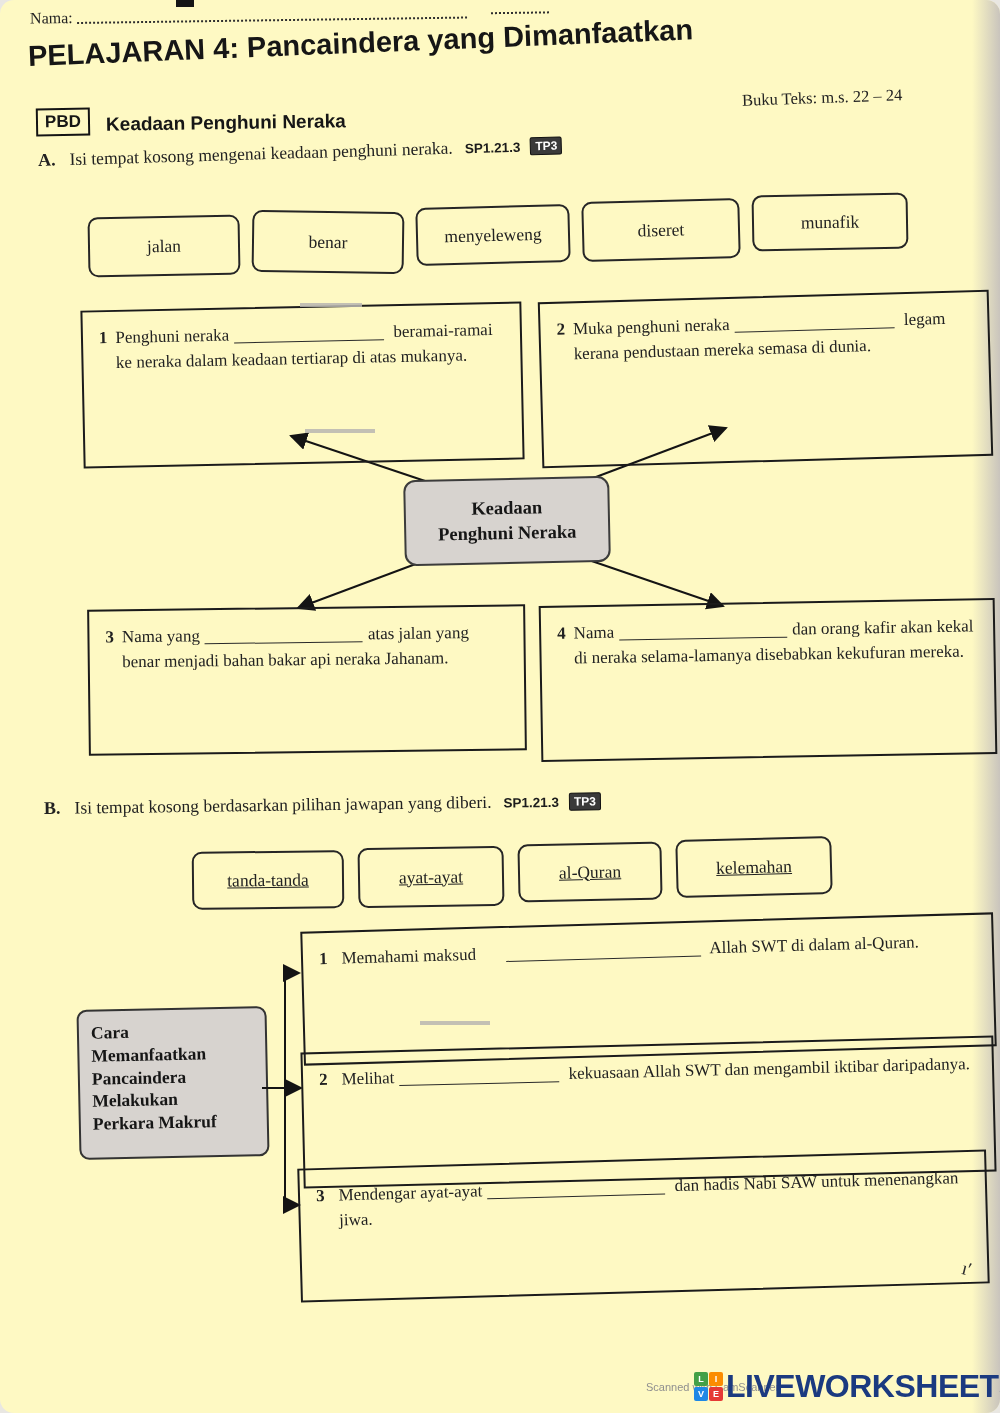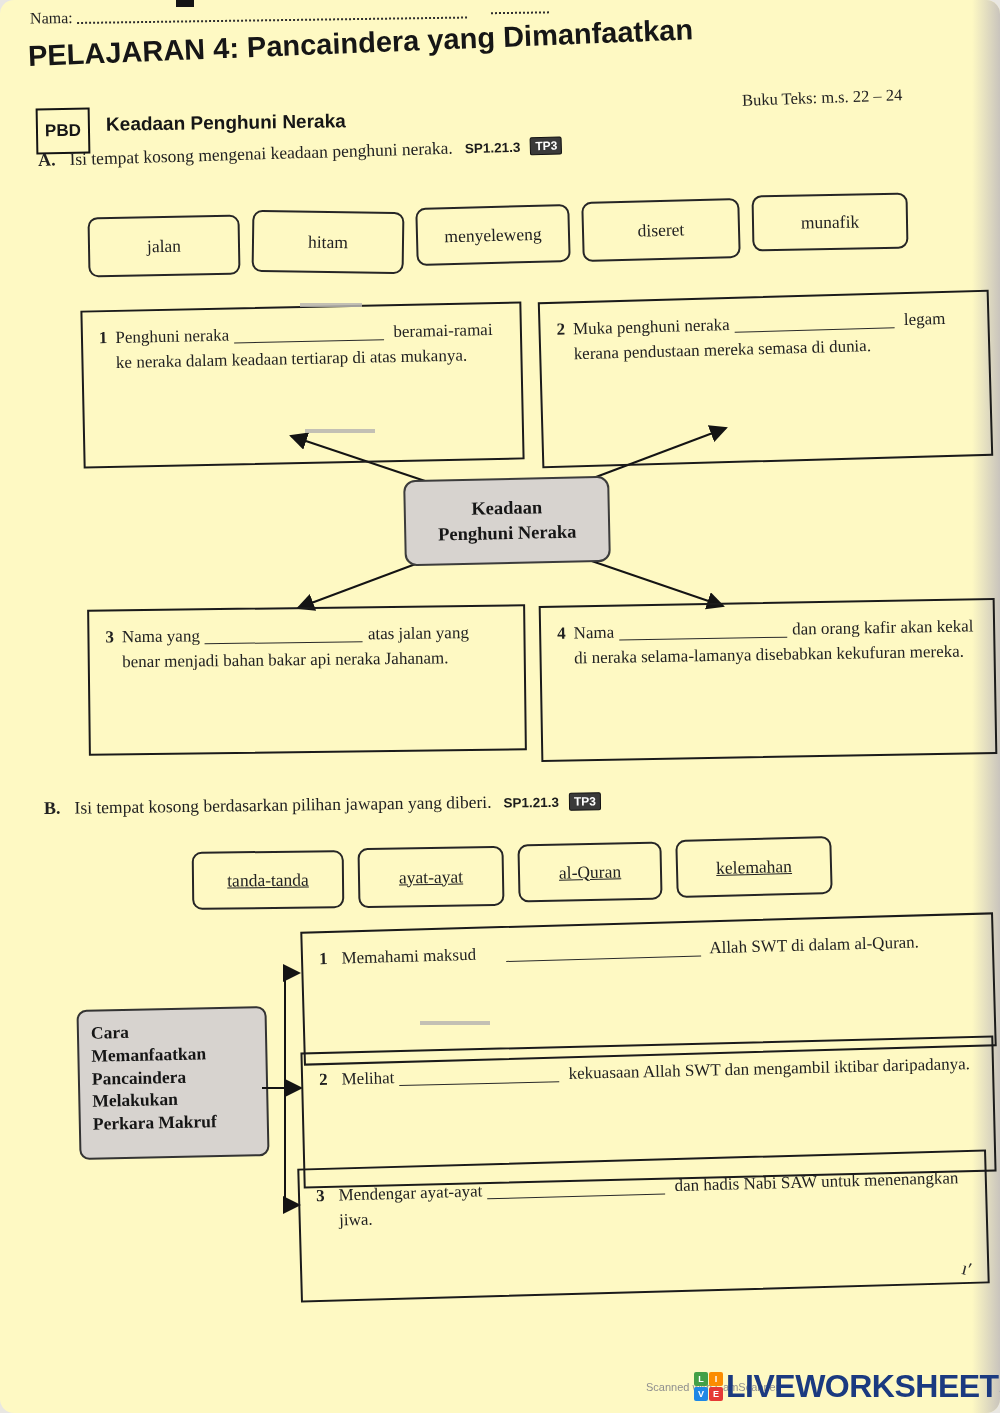--- a/index.html
+++ b/index.html
@@ -9,21 +9,21 @@
         background:linear-gradient(to right, rgba(0,0,0,0), #c9c4bd);}
   .artifact{position:absolute;background:#151515;}
   .tape{position:absolute;background:#b9b6b1;opacity:.85;}
 
   
   .nama-row{position:absolute;left:30px;top:6px;font-size:16px;transform:rotate(-0.8deg);white-space:nowrap;}
   .dotline{display:inline-block;border-bottom:2.2px dotted #2e2e2e;height:12px;vertical-align:-1px;}
   .title{position:absolute;left:28px;top:40px;font-family:"Liberation Sans",sans-serif;
         font-weight:bold;font-size:29px;transform:rotate(-2.3deg);transform-origin:left center;white-space:nowrap;color:#161616;}
   .bookref{position:absolute;left:742px;top:88px;font-size:16.5px;transform:rotate(-2deg);white-space:nowrap;}
-  .pbd{position:absolute;left:36px;top:108px;border:2px solid #141414;padding:11px 7px;
+  .pbd{position:absolute;left:36px;top:108px;border:2px solid #141414;padding:2px 7px;
         font-family:"Liberation Sans",sans-serif;font-weight:bold;font-size:17px;transform:rotate(-1deg);color:#161616;}
   .subtitle{position:absolute;left:106px;top:112px;font-family:"Liberation Sans",sans-serif;
         font-weight:bold;font-size:19px;transform:rotate(-0.8deg);color:#161616;}
 
   .instr{position:absolute;font-size:17.5px;white-space:nowrap;}
   .instr .sec{font-weight:bold;font-size:18px;margin-right:14px;}
   .sp{font-family:"Liberation Sans",sans-serif;font-weight:bold;font-size:13.5px;margin-left:12px;color:#1c1c1c;}
   .tp{display:inline-block;margin-left:10px;background:#3a3a3a;color:#fff;border:1px solid #111;
       font-family:"Liberation Sans",sans-serif;font-weight:bold;font-size:12px;padding:1px 4px;border-radius:2px;vertical-align:1px;}
 
@@ -77,21 +77,21 @@
 
   <div class="instr" style="left:38px;top:150px;transform:rotate(-1.7deg);transform-origin:left center;">
     <span class="sec">A.</span><span>Isi tempat kosong mengenai keadaan penghuni neraka.</span><span class="sp">SP1.21.3</span><span class="tp">TP3</span>
   </div>
 
   <div class="bank" style="left:88px;top:202px;">
     <div class="chip" style="width:148px;height:56px;margin-right:12px;transform:translateY(14px) rotate(-1deg);">
         <span>jalan</span>
       </div>
     <div class="chip" style="width:148px;height:58px;margin-right:12px;transform:translateY(9px) rotate(0.8deg);">
-        <span>hitam</span>
+        <span>benar</span>
       </div>
     <div class="chip" style="width:150px;height:54px;margin-right:12px;transform:translateY(4px) rotate(-1.5deg);">
         <span>menyeleweng</span>
       </div>
     <div class="chip" style="width:154px;height:56px;margin-right:12px;transform:translateY(-2px) rotate(-1.5deg);">
         <span>diseret</span>
       </div>
     <div class="chip" style="width:152px;height:52px;transform:translateY(-8px) rotate(-1deg);">
         <span>munafik</span>
       </div>

